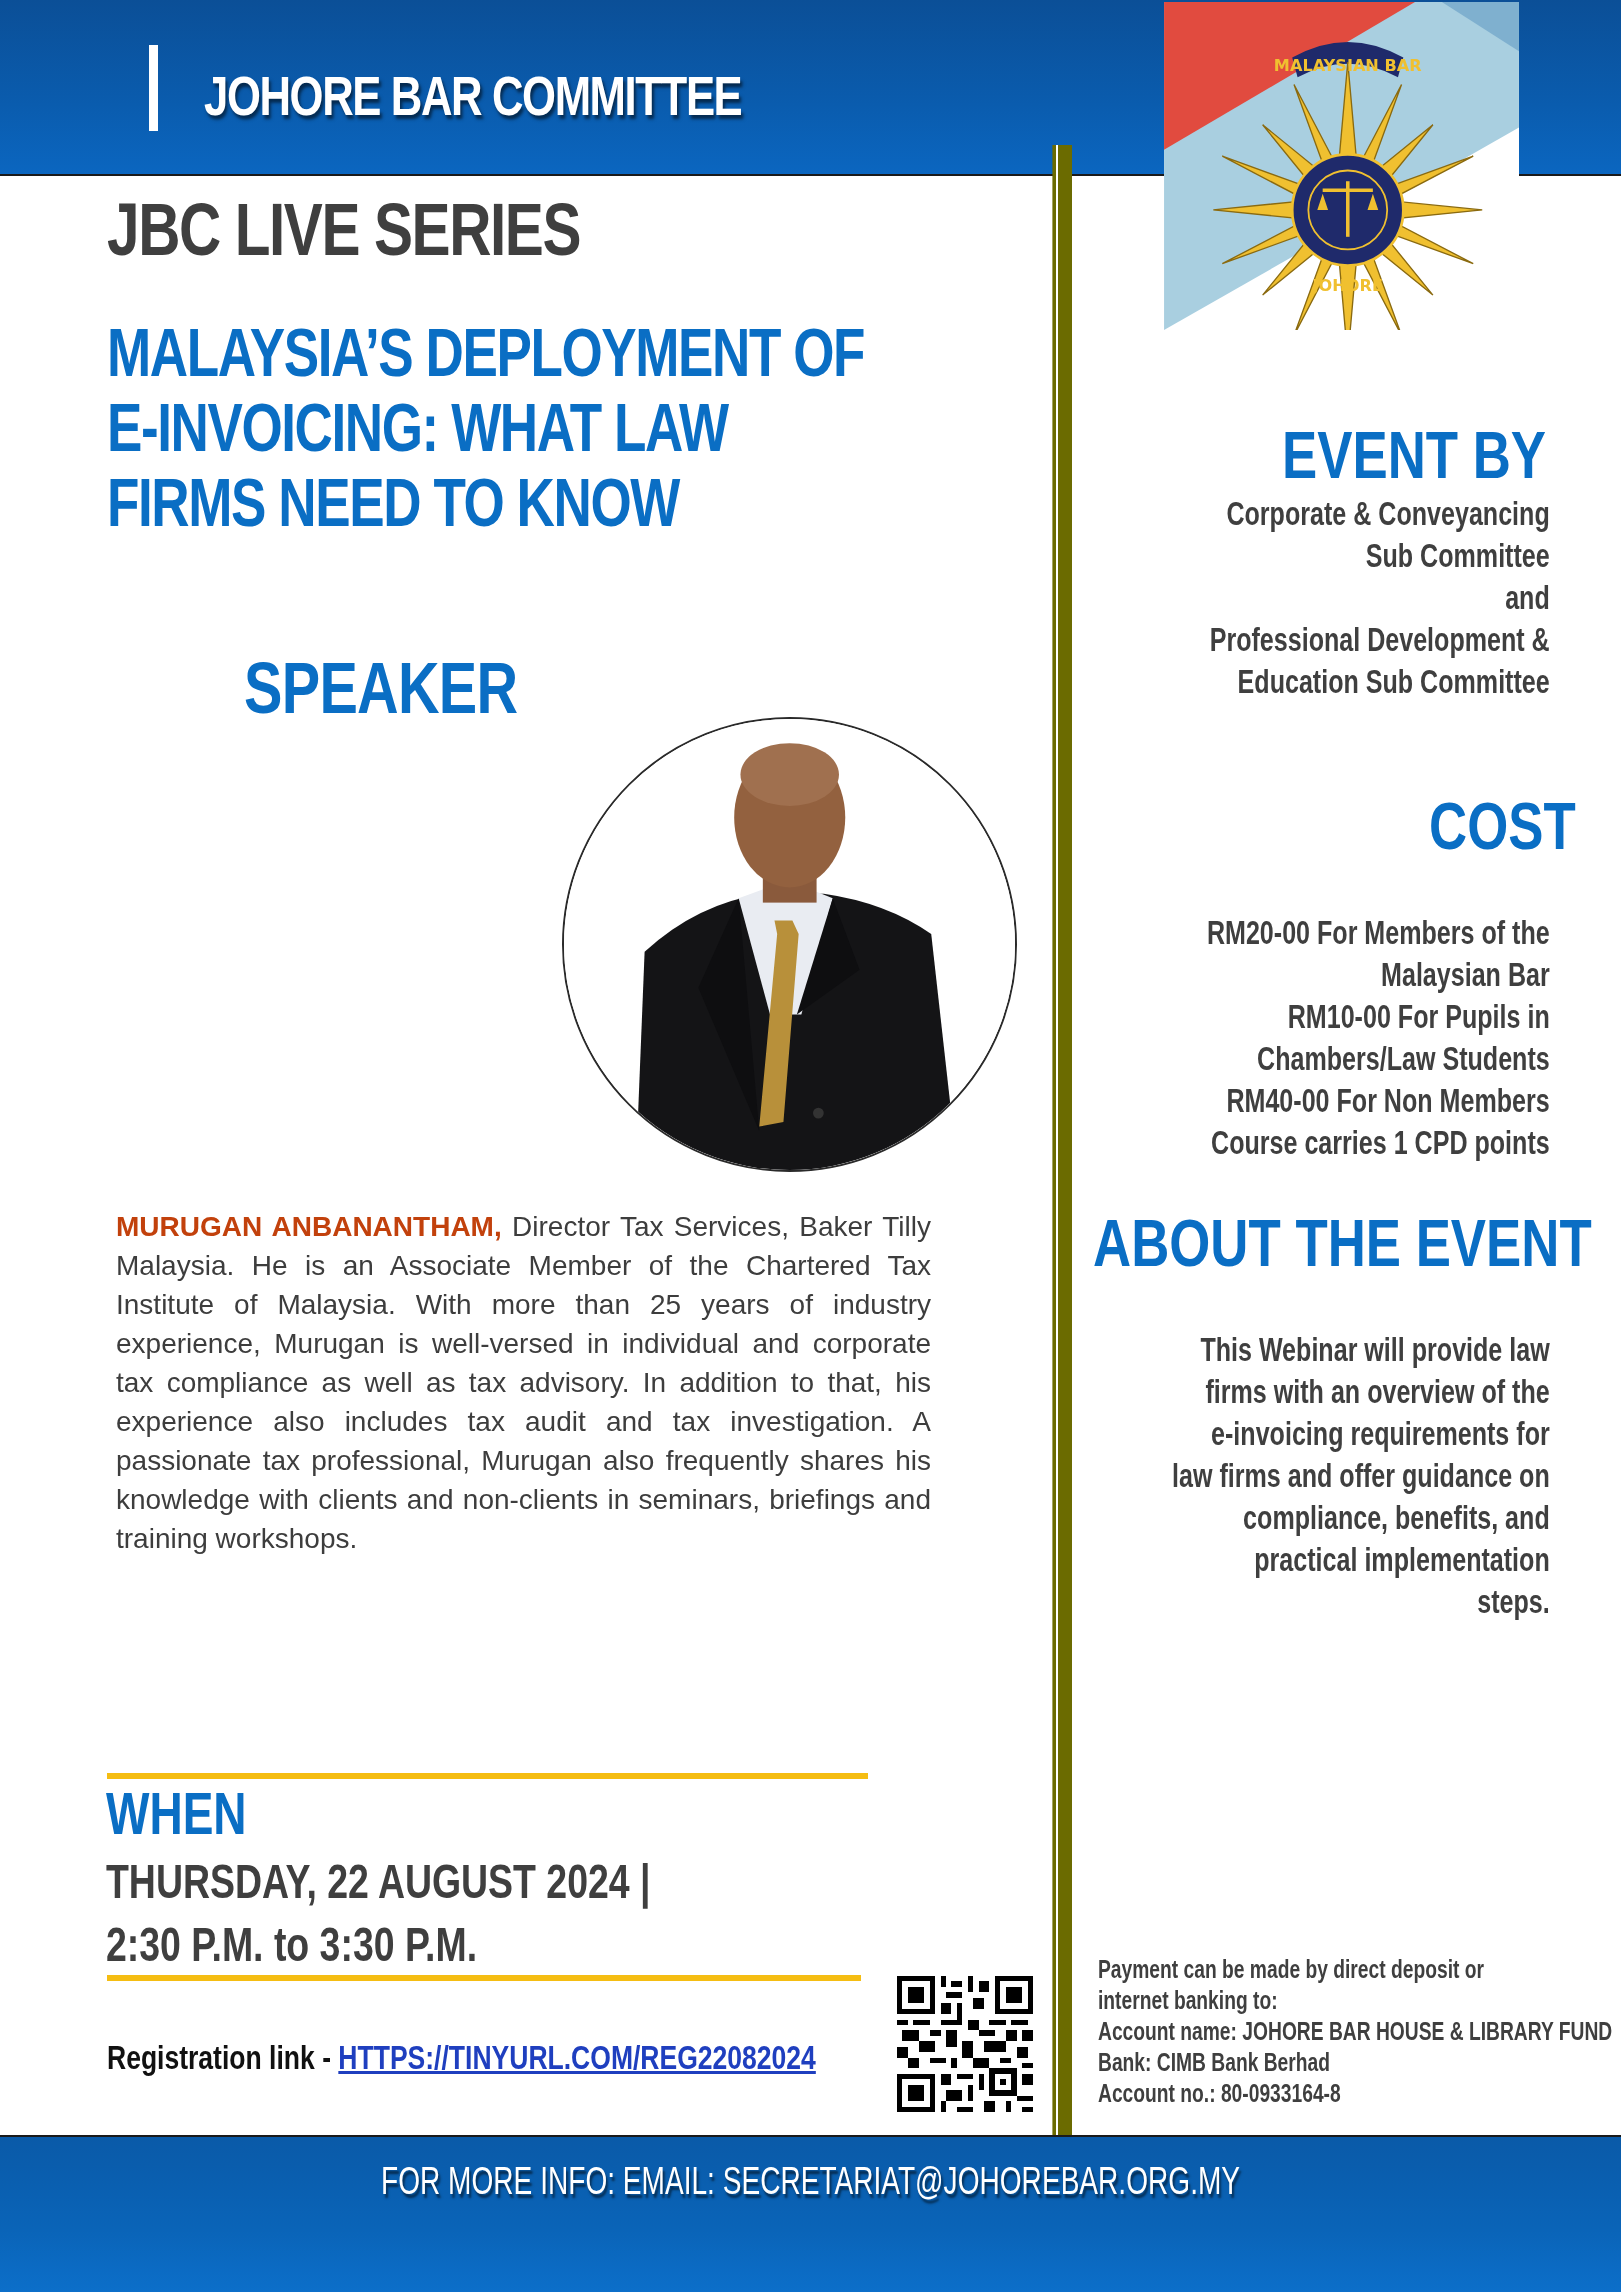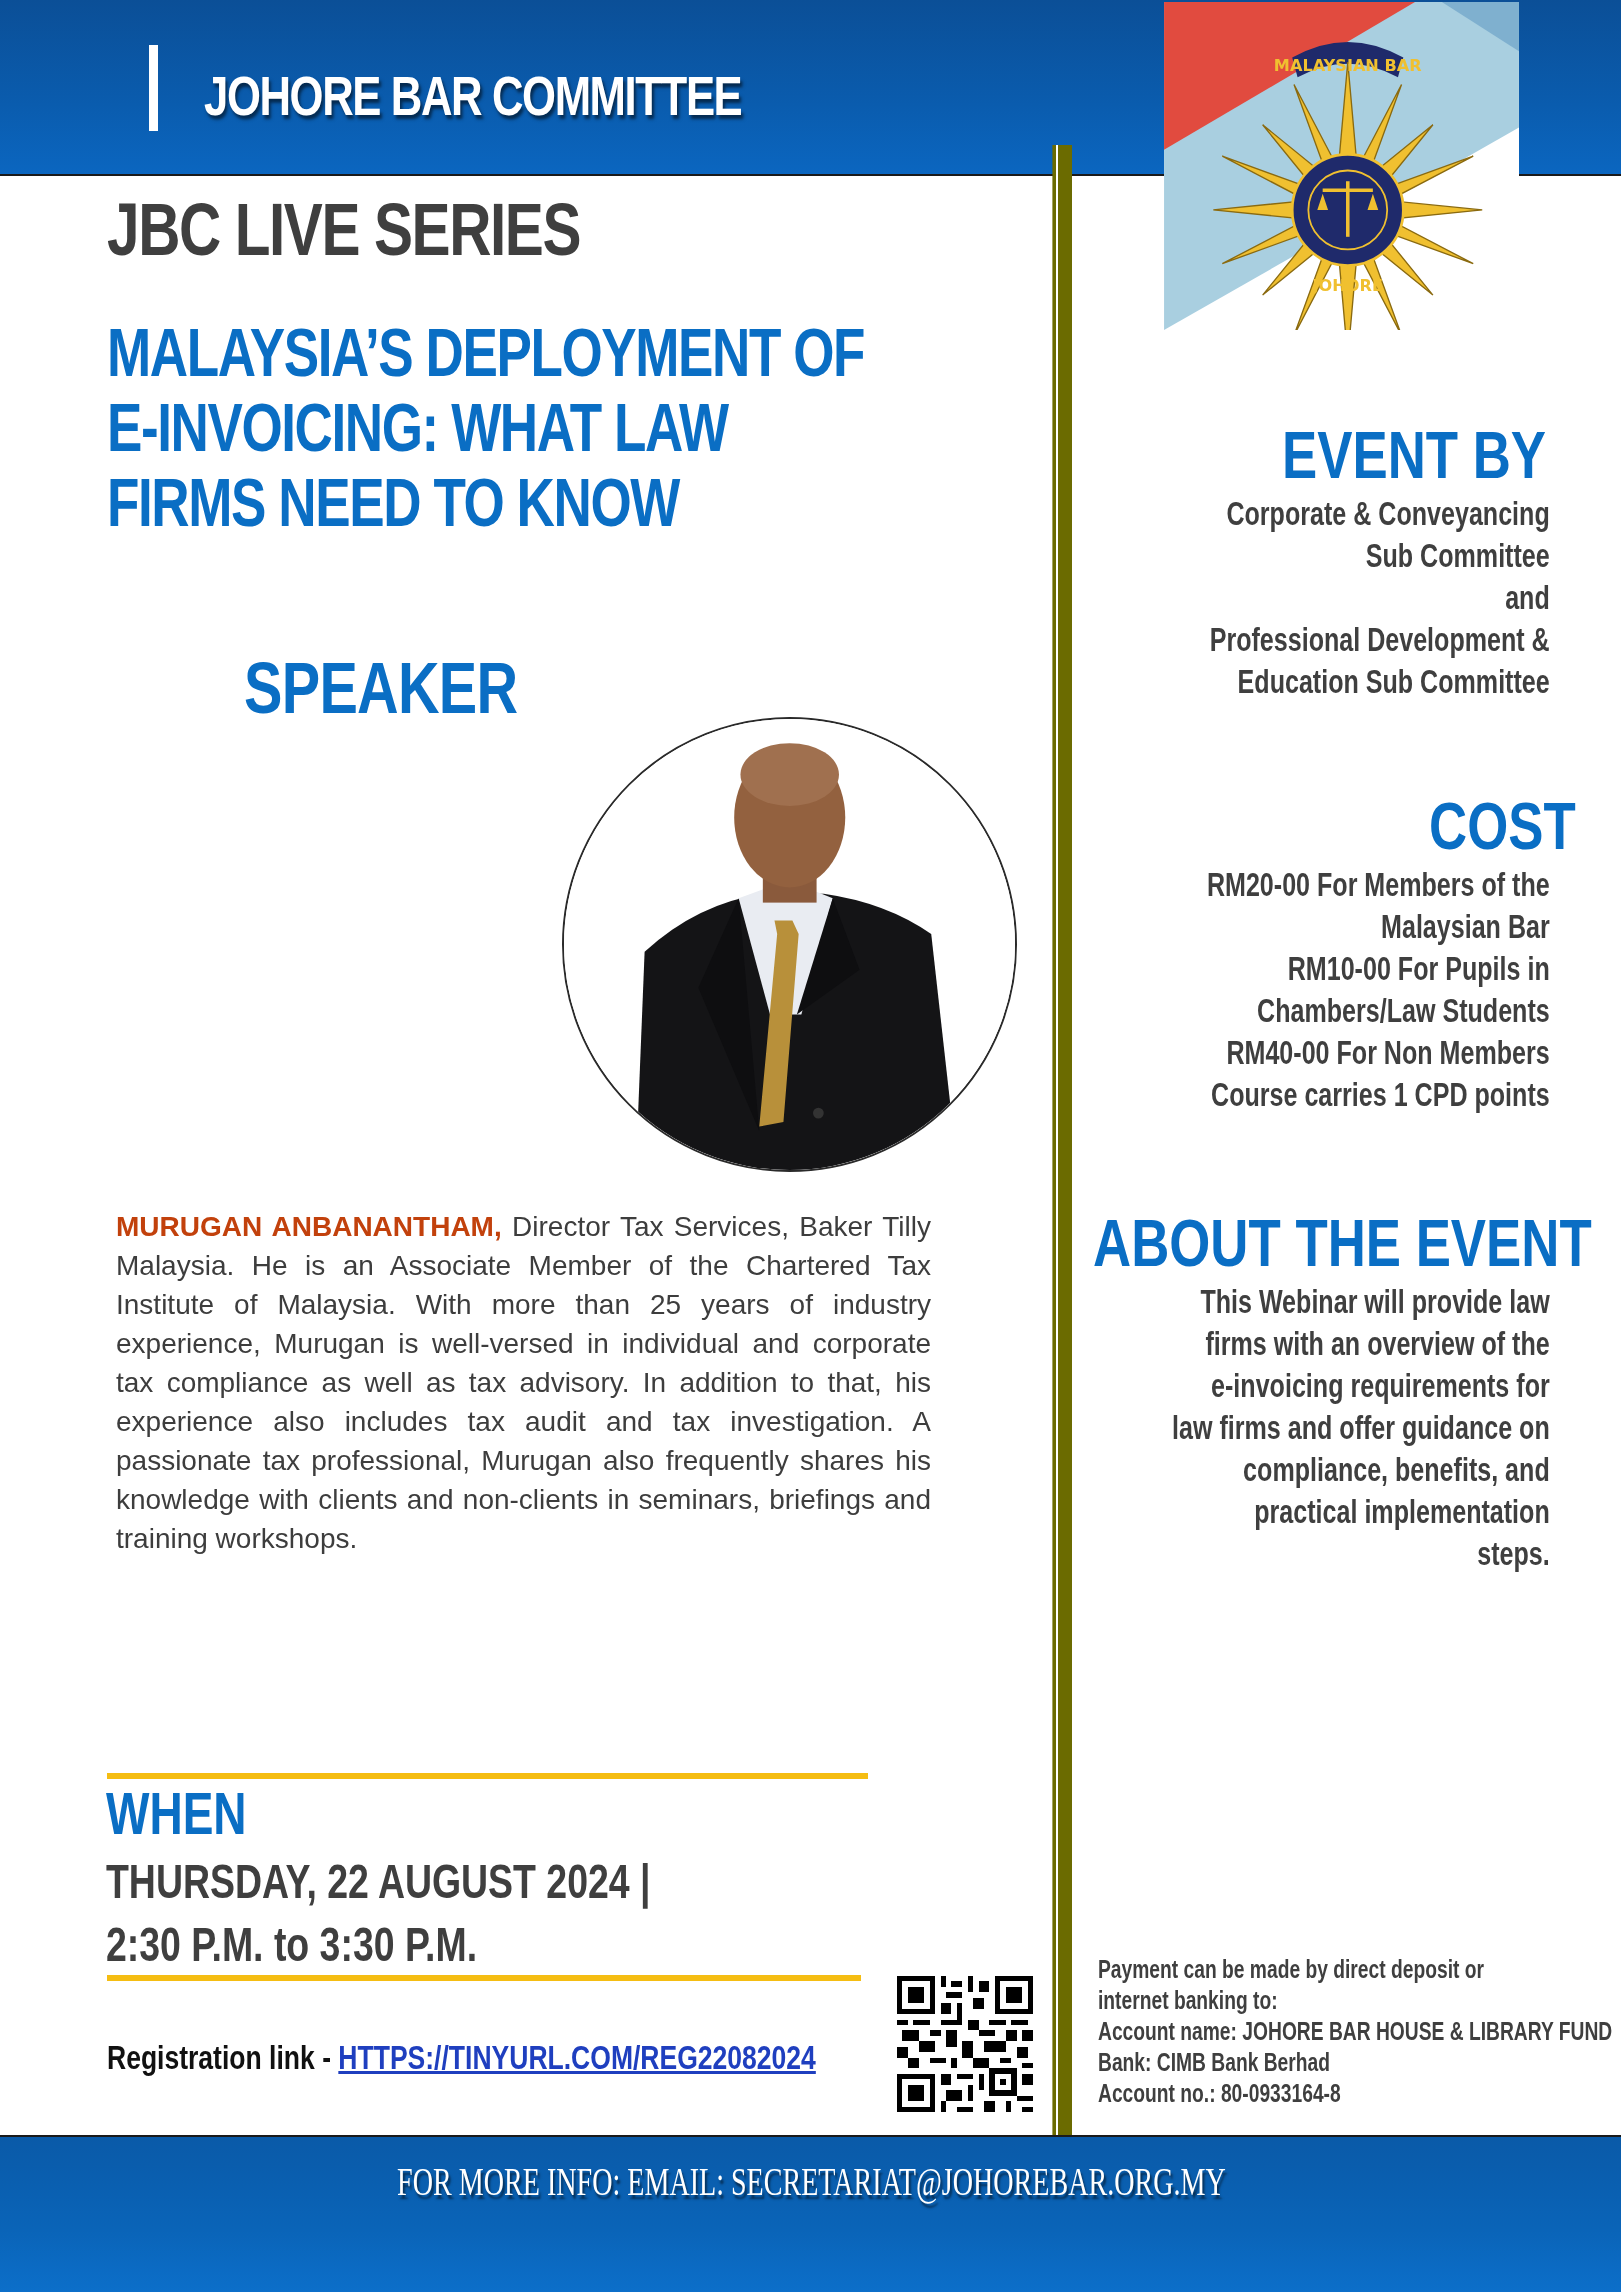--- a/index.html
+++ b/index.html
@@ -76,21 +76,21 @@
   }
   .reg-row a { color: #1f3fbf; text-decoration: underline; }
 
   .qr {
     position: absolute; left: 897px; top: 1976px; width: 136px; height: 136px; background: #ffffff;
   }
 
   
   .right-col { position: absolute; left: 1093px; width: 519px; text-align: right; }
   .right-heading { color: #0a6ec4; font-size: 66px; display: inline-block; transform: scaleX(0.8); white-space: nowrap; }
-  .right-body { color: #3f3f3f; font-size: 33px; line-height: 42px; font-weight: bold; }
+  .right-body { color: #3f3f3f; font-size: 33px; line-height: 42px; font-weight: bold; margin-top: 48px; }
   .right-body .l { display: block; transform: scaleX(0.76); white-space: nowrap; }
 
   .payment {
     position: absolute; left: 1098px; top: 1954px; color: #3f3f3f; font-size: 26px; line-height: 31px; font-weight: bold;
   }
   .payment .l { display: block; transform: scaleX(0.74); transform-origin: left top; white-space: nowrap; }
 
   
   .footer-band {
     position: absolute; left: 0; top: 2135px; width: 1622px; height: 158px;
@@ -299,17 +299,17 @@
 
 <div class="payment">
   <span class="l">Payment can be made by direct deposit or</span>
   <span class="l">internet banking to:</span>
   <span class="l">Account name: JOHORE BAR HOUSE &amp; LIBRARY FUND</span>
   <span class="l">Bank: CIMB Bank Berhad</span>
   <span class="l">Account no.: 80-0933164-8</span>
 </div>
 
 <div class="footer-band">
-  <div class="footer-line" style="top:21.5px;font-family:Liberation Serif, serif;">
+  <div class="footer-line" style="top:21.5px;">
     <span>FOR MORE INFO: EMAIL: SECRETARIAT@JOHOREBAR.ORG.MY</span>
   </div>
 </div>
 
 
 </body></html>

